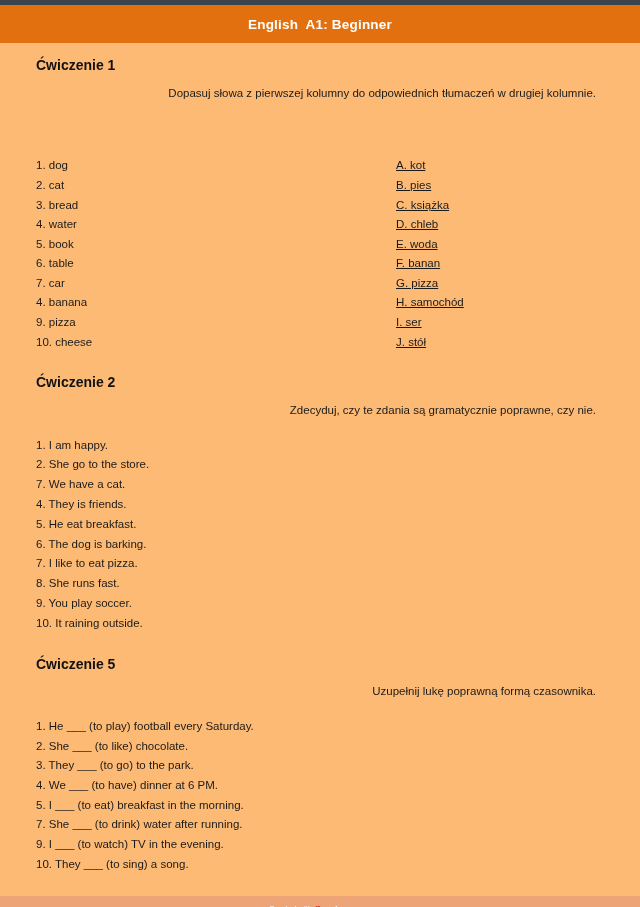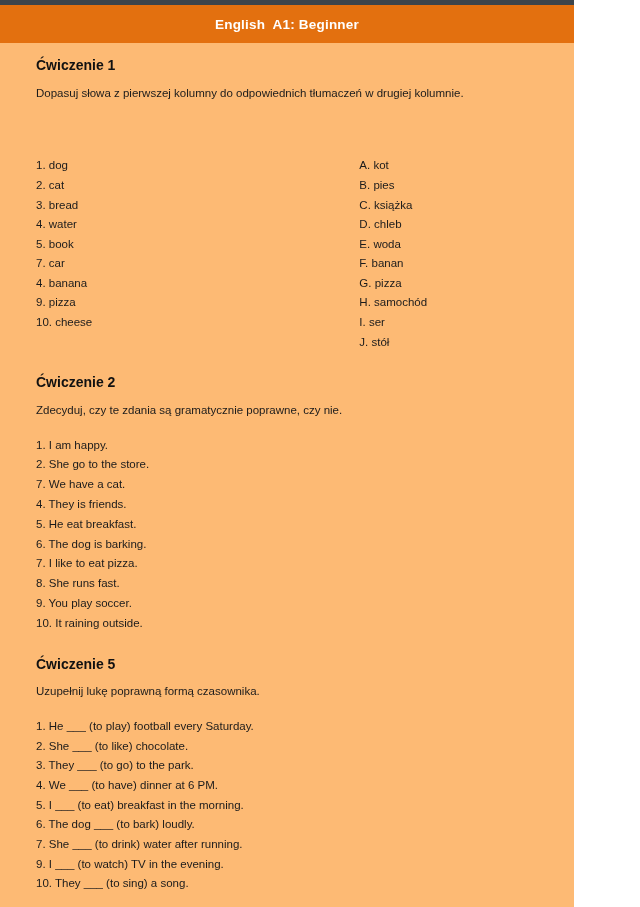--- a/index.html
+++ b/index.html
@@ -9,21 +9,21 @@
   body {
     width: 640px;
     height: 907px;
     background: #ffffff;
     font-family: "Liberation Sans", sans-serif;
     color: #1b1b1b;
     overflow: hidden;
     position: relative;
   }
   .page {
-    width: 574px;
+    width: 640px;
     height: 907px;
     display: flex;
     flex-direction: column;
     background: #ffffff;
     position: relative;
   }
   
   .top-strip {
     height: 5px;
     width: 100%;
@@ -62,34 +62,35 @@
     font-weight: bold;
     color: #111111;
     margin: 0 0 12px 0;
     line-height: 1.2;
   }
   .ex-instruction {
     font-size: 11.5px;
     color: #1b1b1b;
     margin: 0 0 17px 0;
     line-height: 1.35;
+    text-align: right;
   }
   
   .match-wrap {
     display: flex;
     justify-content: flex-start;
     margin-bottom: 22px;
   }
   .match-col {
     display: flex;
     flex-direction: column;
     margin-top: 38px;
   }
   .match-col.left  { width: 360px; }
-  .match-col.right { width: 190px; }
+  .match-col.right { width: 190px; text-decoration: underline; }
   .item {
     font-size: 11.5px;
     line-height: 19.6px;
     color: #1b1b1b;
     white-space: pre;
   }
   
   .plain-list {
     margin-bottom: 22px;
   }
@@ -149,20 +150,21 @@
     <div class="exercise">
       <div class="ex-title">Ćwiczenie 1</div>
       <div class="ex-instruction">Dopasuj słowa z pierwszej kolumny do odpowiednich tłumaczeń w drugiej kolumnie.</div>
       <div class="match-wrap">
         <div class="match-col left">
           <div class="item">1. dog</div>
           <div class="item">2. cat</div>
           <div class="item">3. bread</div>
           <div class="item">4. water</div>
           <div class="item">5. book</div>
+          <div class="item">6. table</div>
           <div class="item">7. car</div>
           <div class="item">4. banana</div>
           <div class="item">9. pizza</div>
           <div class="item">10. cheese</div>
         </div>
         <div class="match-col right">
           <div class="item">A. kot</div>
           <div class="item">B. pies</div>
           <div class="item">C. książka</div>
           <div class="item">D. chleb</div>
@@ -195,21 +197,20 @@
 
     <div class="exercise">
       <div class="ex-title">Ćwiczenie 5</div>
       <div class="ex-instruction">Uzupełnij lukę poprawną formą czasownika.</div>
       <div class="plain-list ex3-list">
         <div class="item">1. He ___ (to play) football every Saturday.</div>
         <div class="item">2. She ___ (to like) chocolate.</div>
         <div class="item">3. They ___ (to go) to the park.</div>
         <div class="item">4. We ___ (to have) dinner at 6 PM.</div>
         <div class="item">5. I ___ (to eat) breakfast in the morning.</div>
-        <div class="item">6. The dog ___ (to bark) loudly.</div>
         <div class="item">7. She ___ (to drink) water after running.</div>
         <div class="item">9. I ___ (to watch) TV in the evening.</div>
         <div class="item">10. They ___ (to sing) a song.</div>
       </div>
     </div>
 
   </div>
 
   <div class="spacer"></div>
 

